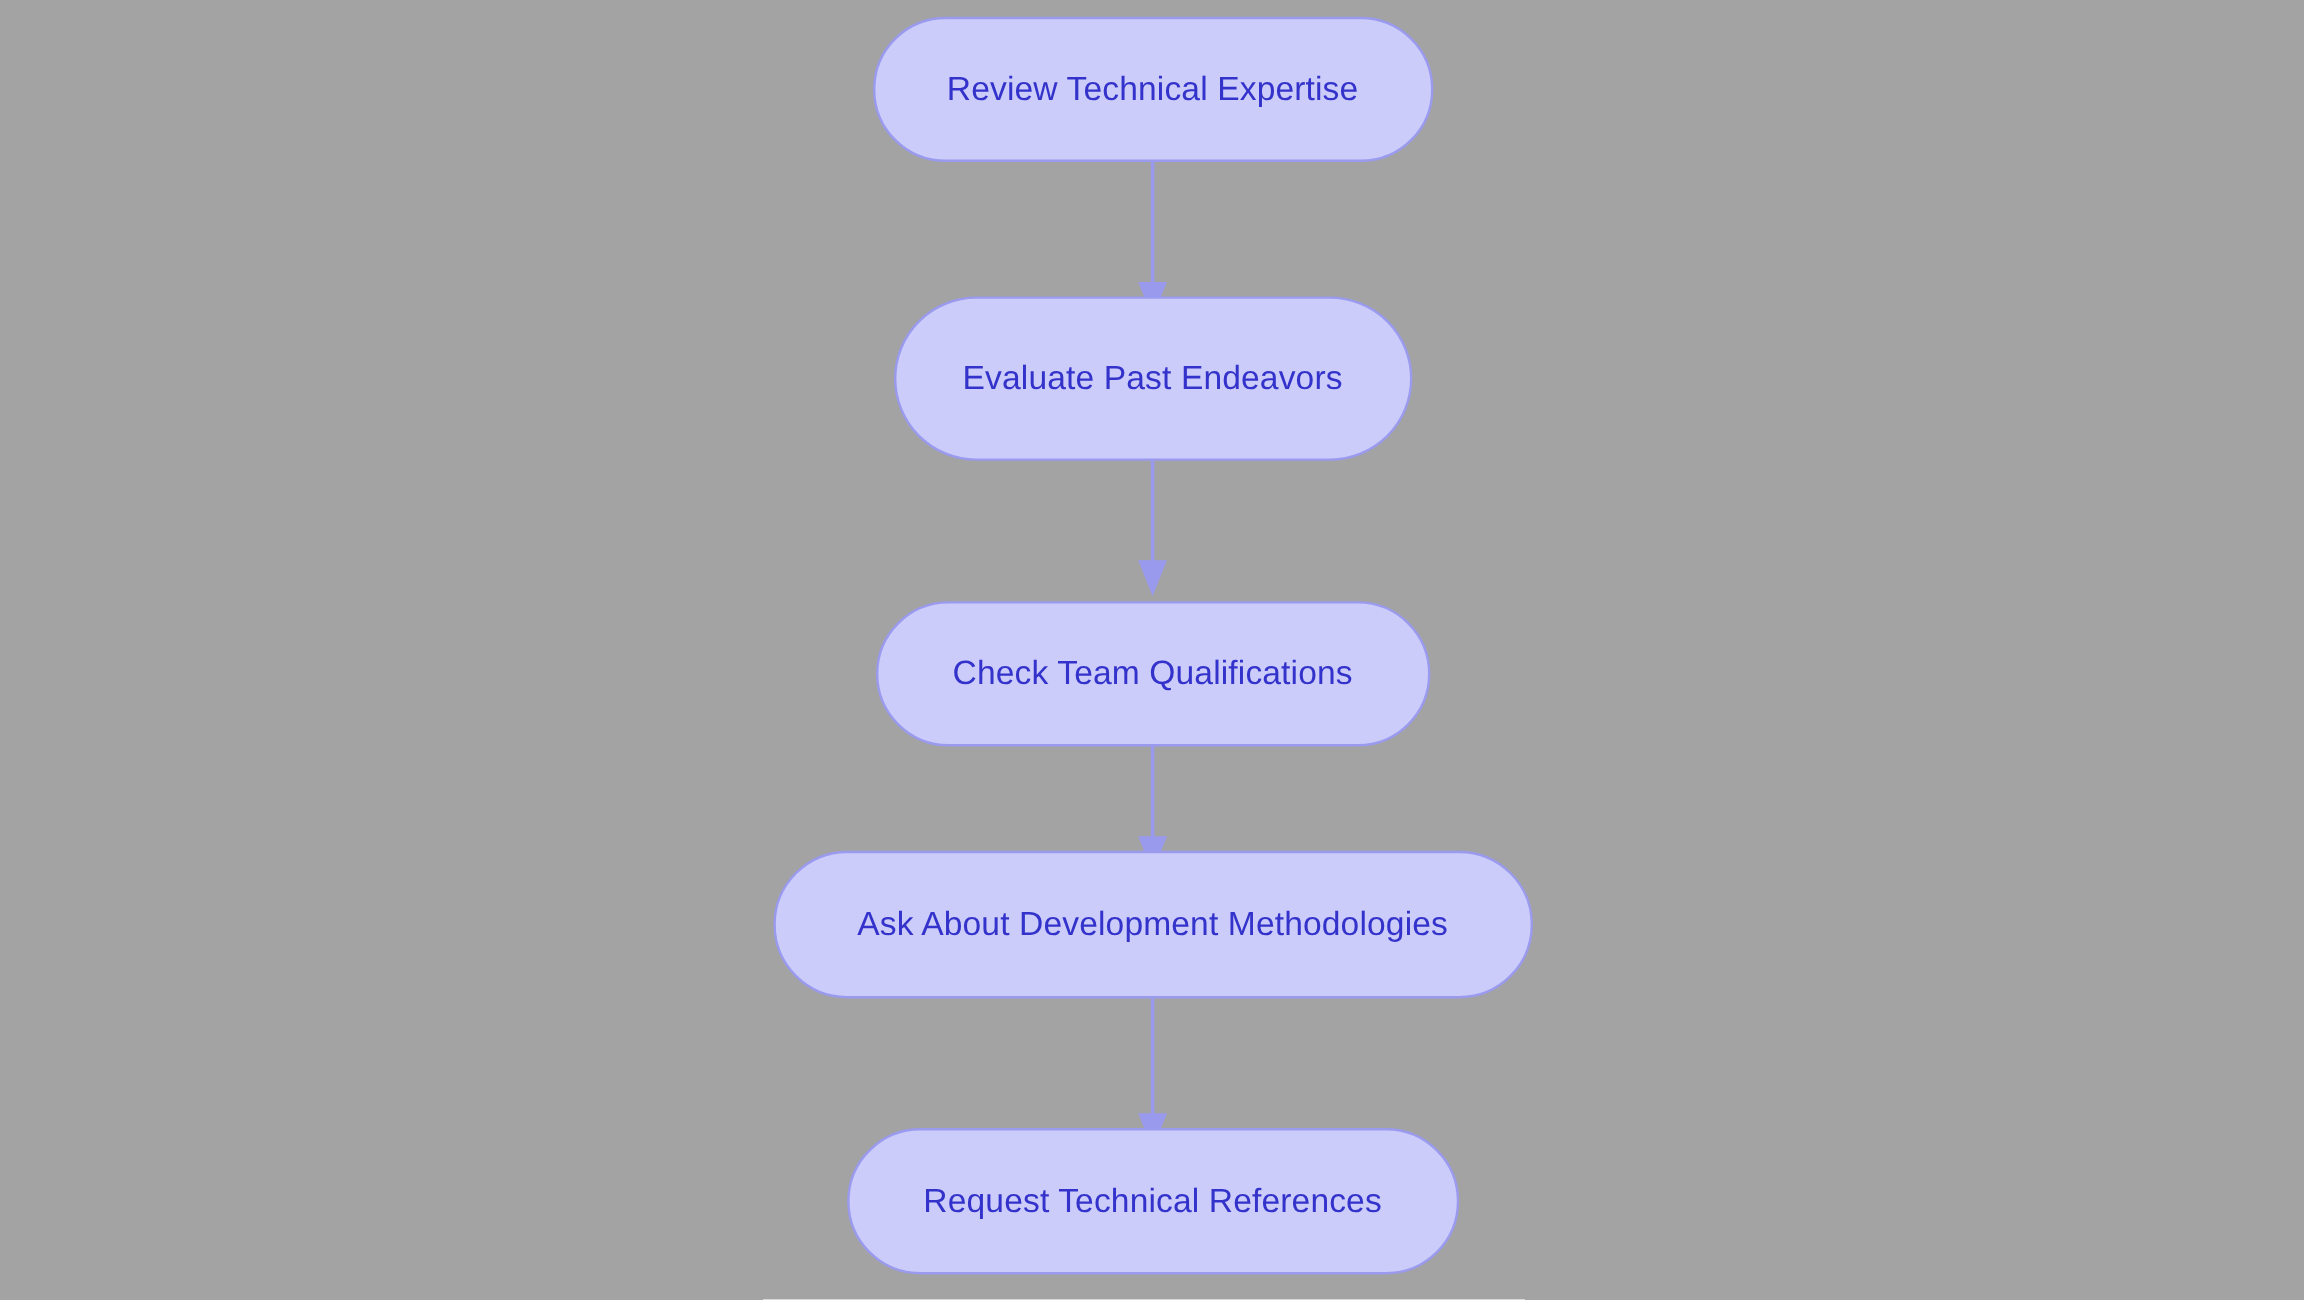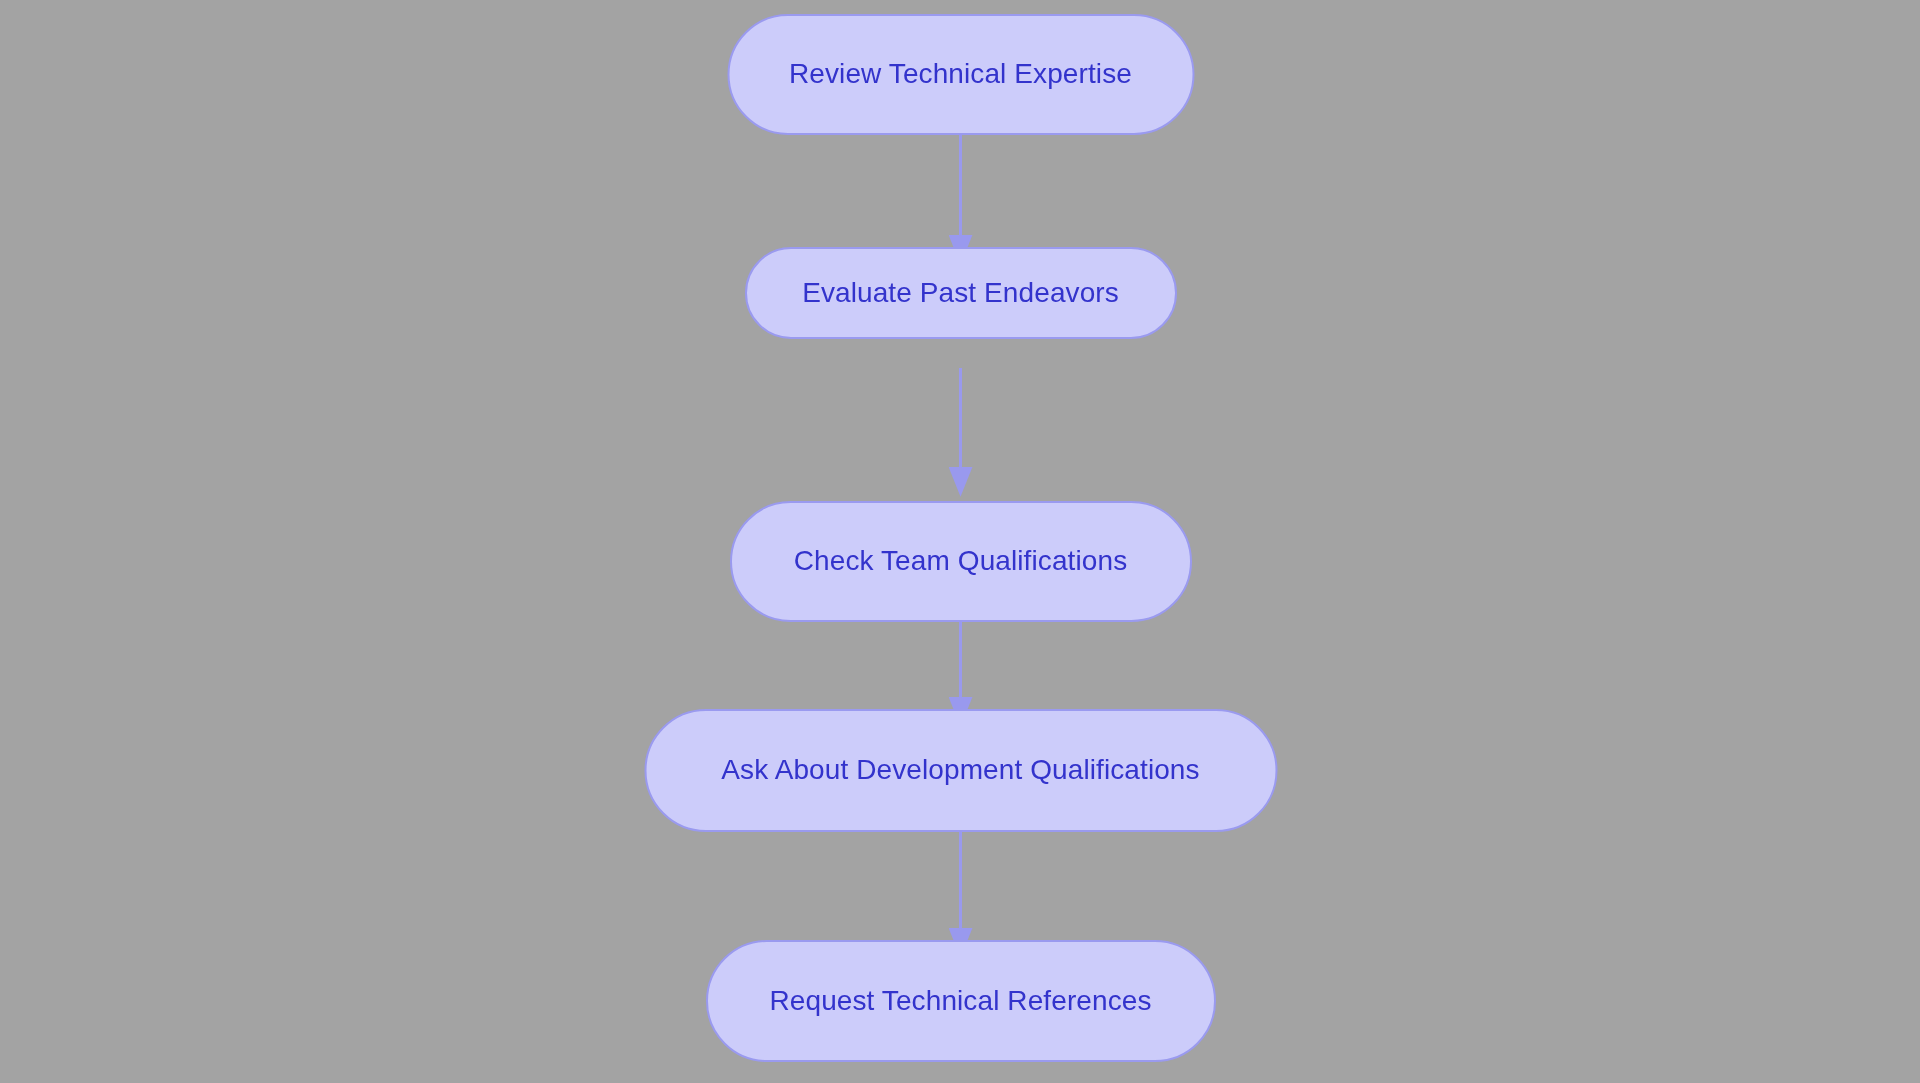--- a/index.html
+++ b/index.html
@@ -61,21 +61,21 @@
     font-weight: 400;
     line-height: 1.1;
     letter-spacing: 0.1px;
     white-space: nowrap;
     text-align: center;
     user-select: none;
   }
 
   
   #node-0 { left: 960.5px; top: 14px;  width: 467px; height: 121px; }
-  #node-1 { left: 960.5px; top: 247px; width: 432px; height: 92px; }
+  #node-1 { left: 960.5px; top: 247px; width: 432px; height: 137px; }
   #node-2 { left: 960.5px; top: 501px; width: 462px; height: 121px; }
   #node-3 { left: 960.5px; top: 709px; width: 633px; height: 123px; }
   #node-4 { left: 960.5px; top: 940px; width: 510px; height: 122px; }
 </style>
 </head>
 <body>
 
 <div id="flow-canvas" style="background: #a3a3a3; padding-left: 16px;">
 
   <svg id="edge-layer" viewBox="0 0 1920 1083" width="1920" height="1083" xmlns="http://www.w3.org/2000/svg">
@@ -107,21 +107,21 @@
 
     <div id="node-1" class="node" style="background: rgb(204, 204, 250); border-color: rgb(154, 154, 239);">
       <span class="node-label" style="color: rgb(51, 51, 204);">Evaluate Past Endeavors</span>
     </div>
 
     <div id="node-2" class="node" style="background: rgb(204, 204, 250); border-color: rgb(154, 154, 239);">
       <span class="node-label" style="color: rgb(51, 51, 204);">Check Team Qualifications</span>
     </div>
 
     <div id="node-3" class="node" style="background: rgb(204, 204, 250); border-color: rgb(154, 154, 239);">
-      <span class="node-label" style="color: rgb(51, 51, 204);">Ask About Development Qualifications</span>
+      <span class="node-label" style="color: rgb(51, 51, 204);">Ask About Development Methodologies</span>
     </div>
 
     <div id="node-4" class="node" style="background: rgb(204, 204, 250); border-color: rgb(154, 154, 239);">
       <span class="node-label" style="color: rgb(51, 51, 204);">Request Technical References</span>
     </div>
 
   </div>
 </div>
 
 </body></html>

